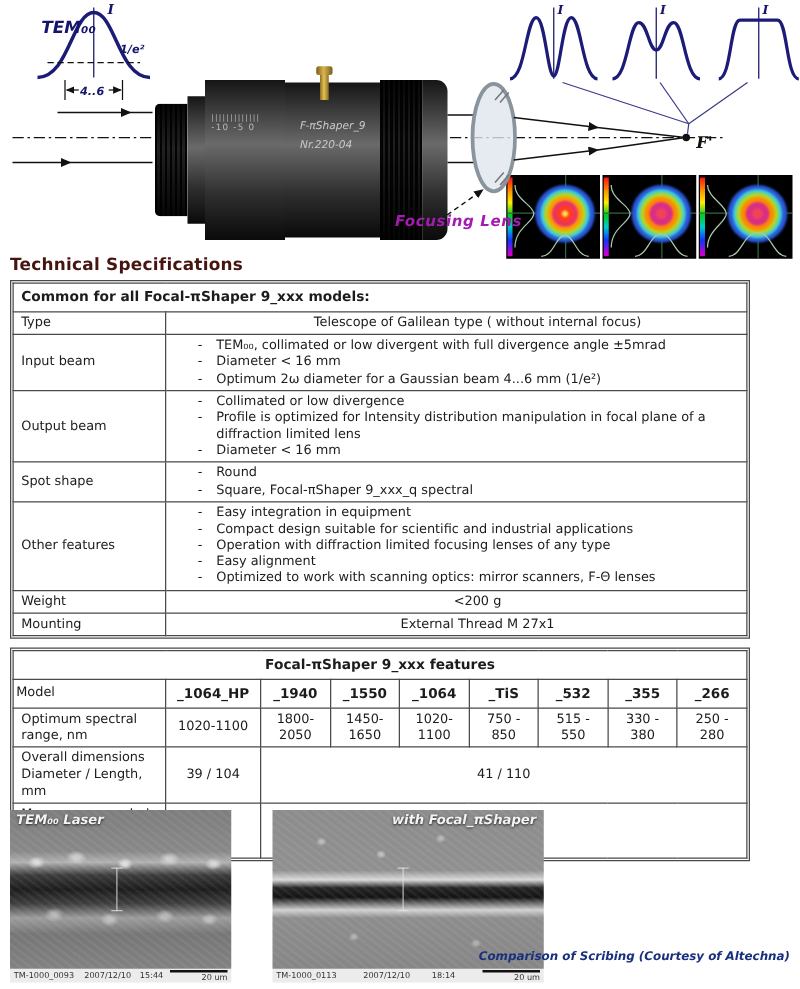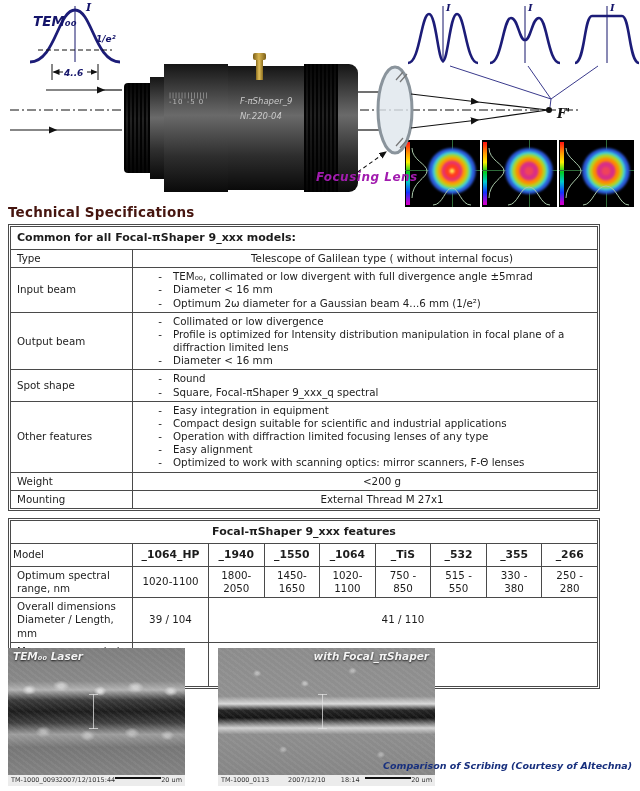--- a/index.html
+++ b/index.html
@@ -97,21 +97,21 @@
   .sem.left .semlabel{left:5px;}
   .sem.right .semlabel{right:6px;}
   .measure{position:absolute;left:48%;top:36%;width:1px;height:28%;background:rgba(225,225,225,.75);z-index:2;}
   .measure::before,.measure::after{content:"";position:absolute;left:-4px;width:9px;height:1px;background:rgba(225,225,225,.75);}
   .measure::before{top:0;} .measure::after{bottom:0;}
   .semfooter{height:11px;background:#ececec;display:flex;align-items:center;
       font-size:6.5px;color:#333;line-height:1;padding:0 3px;white-space:nowrap;}
   .semfooter .id{width:33%;overflow:hidden;}
   .semfooter .dt{width:26%;}
   .semfooter .tm{width:12%;}
-  .semfooter .sb{margin-left:auto;display:flex;flex-direction:row;align-items:flex-start;}
+  .semfooter .sb{margin-left:auto;display:flex;flex-direction:column;align-items:flex-end;}
   .semfooter .sbar{width:46px;border-top:2px solid #111;margin-bottom:1px;}
 
   .caption{position:absolute;right:8px;top:760px;font-size:9.5px;font-weight:bold;
       font-style:italic;color:#18307e;white-space:nowrap;z-index:1;}
 </style>
 </head>
 <body>
 
 <div class="page">
 

